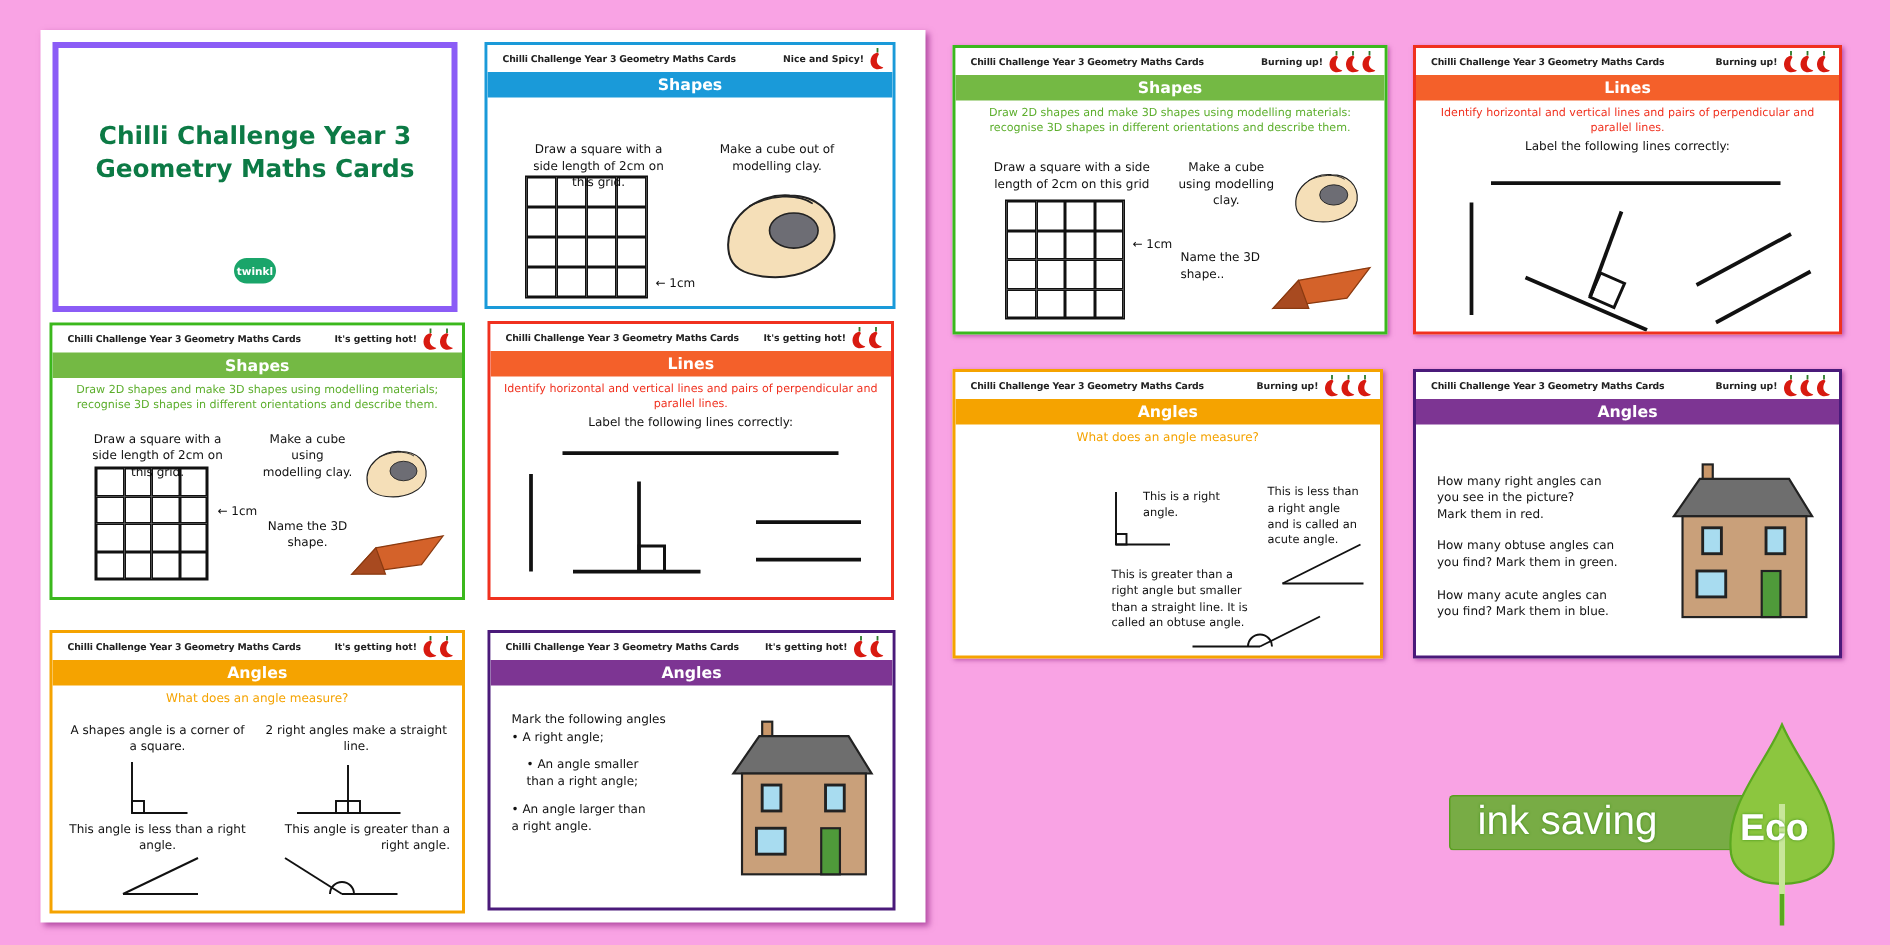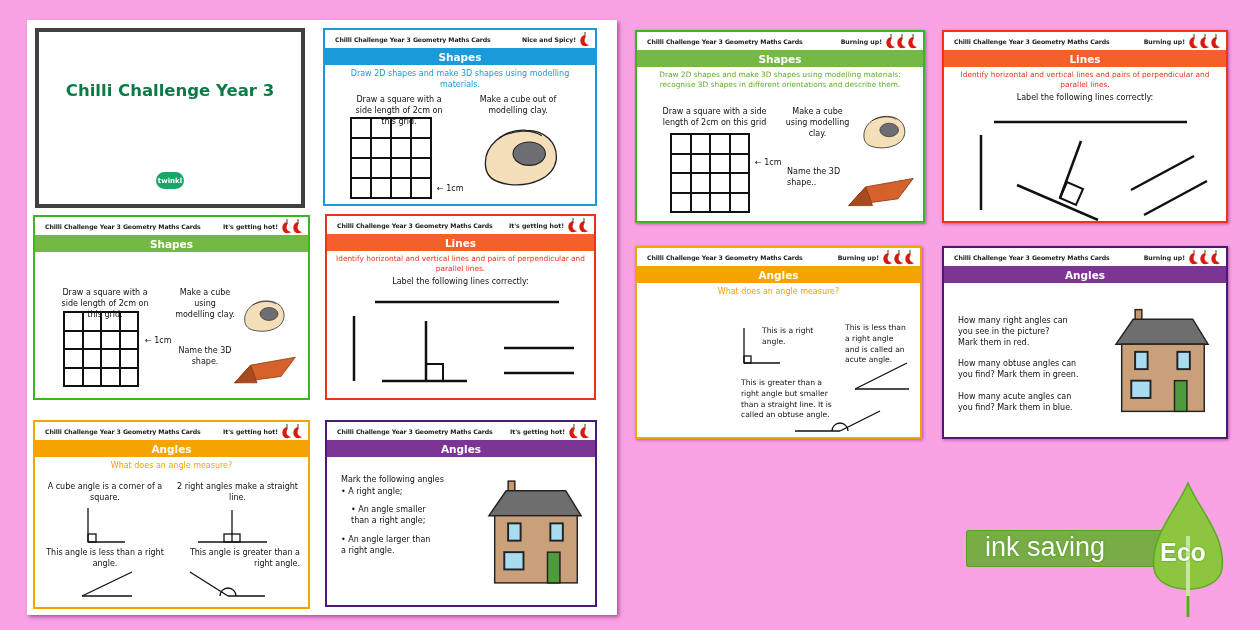--- a/index.html
+++ b/index.html
@@ -11,21 +11,21 @@
 .card .hdr .rt{display:flex;align-items:center;gap:3px}
 .card .hdr .lvl{font-size:6.2px;font-weight:bold;color:#222}
 .chillies{display:flex;gap:1px}
 .chilli{width:10px;height:16px}
 .card .bar{height:17px;color:#fff;font-weight:bold;font-size:10.5px;display:flex;align-items:center;justify-content:center}
 .obj{font-size:8px;text-align:center;line-height:11px;padding:3px 8px 0}
 .txt{font-size:8px;line-height:11px;color:#111}
 .abs{position:absolute}
 .grid{position:absolute;border:1.5px solid #111;display:grid;grid-template-columns:repeat(4,1fr);grid-template-rows:repeat(4,1fr)}
 .grid div{border:0.75px solid #111}
-.title-card{position:absolute;left:35px;top:28px;width:270px;height:180px;border:4px solid #404040;background:#fff}
+.title-card{position:absolute;left:35px;top:28px;width:270px;height:180px;border:4px solid #8b5cf6;background:#fff}
 .title-card h1{font-size:16.5px;color:#0c7a45;text-align:center;line-height:22px;margin-top:48px;font-weight:bold}
 .logo{position:absolute;left:117px;top:140px;width:28px;height:17px;background:#1aa56a;border-radius:9px;color:#fff;font-size:7px;font-weight:bold;display:flex;align-items:center;justify-content:center}
 .eco{position:absolute;left:966px;top:530px;width:242px;height:37px;background:#78ac45;border:1px solid #5a9e20;border-right:none;border-radius:3px 0 0 3px}
 .eco .ink{position:absolute;left:18px;top:1px;font-size:27px;color:#fff;font-family:"Liberation Sans",sans-serif;text-shadow:0 0 2px #3d8d14}
 .leaf{position:absolute;left:1148px;top:481px;width:80px;height:140px}
 .eco-word{position:absolute;left:1160px;top:538px;font-size:25px;font-weight:bold;color:#fff;font-family:"Liberation Sans",sans-serif;text-shadow:0 0 2px #3d8d14}
 </style>
 </head>
 <body>
 
@@ -52,38 +52,37 @@
     <symbol id="prism" viewBox="0 0 80 36">
       <polygon points="2,34 22,12 78,2 60,26" fill="#d4622a" stroke="#8a3a10" stroke-width="1"></polygon>
       <polygon points="2,34 22,12 30,34" fill="#a84a20" stroke="#8a3a10" stroke-width="1"></polygon>
     </symbol>
   </defs>
 </svg>
 
 <div class="sheet" style="left:27px;top:20px;width:590px;height:595px"></div>
 
 <div class="title-card">
-  <h1><span>Chilli Challenge Year 3</span><br></h1>
+  <h1><span>Chilli Challenge Year 3</span><br><span>Geometry Maths Cards</span></h1>
   <div class="logo">twinkl</div>
 </div>
 
 <div class="card" style="left:323px;top:28px;width:274px;height:178px;border-color:#1a9ad9">
   <div class="hdr">
       <span class="tt">Chilli Challenge Year 3 Geometry Maths Cards</span>
       <span class="rt">
         <span class="lvl">Nice and Spicy!</span>
         <span class="chillies">
           <svg class="chilli">
             <use href="#chilli"></use>
           </svg>
         </span>
       </span>
     </div>
   <div class="bar" style="background:#1a9ad9">Shapes</div>
-  <div class="obj" style="color:#1a9ad9">Draw 2D shapes and make 3D shapes using modelling materials.</div>
   <div class="txt abs" style="left:24px;top:64px;width:100px;text-align:center">Draw a square with a side length of 2cm on this grid.</div>
   <div class="txt abs" style="left:138px;top:64px;width:110px;text-align:center">Make a cube out of modelling clay.</div>
   <div class="grid" style="left:25px;top:87px;width:82px;height:82px">
       <div></div>
       <div></div>
       <div></div>
       <div></div>
       <div></div>
       <div></div>
       <div></div>
@@ -112,20 +111,21 @@
           <svg class="chilli">
             <use href="#chilli"></use>
           </svg>
           <svg class="chilli">
             <use href="#chilli"></use>
           </svg>
         </span>
       </span>
     </div>
   <div class="bar" style="background:#74b944">Shapes</div>
+  <div class="obj" style="color:#5cae2c;font-size:7.4px;line-height:10px">Draw 2D shapes and make 3D shapes using modelling materials; recognise 3D shapes in different orientations and describe them.</div>
   <div class="txt abs" style="left:20px;top:70px;width:100px;text-align:center">Draw a square with a side length of 2cm on this grid.</div>
   <div class="txt abs" style="left:140px;top:70px;width:60px;text-align:center">Make a cube using modelling clay.</div>
   <div class="txt abs" style="left:140px;top:128px;width:60px;text-align:center">Name the 3D shape.</div>
   <div class="grid" style="left:28px;top:94px;width:76px;height:76px">
       <div></div>
       <div></div>
       <div></div>
       <div></div>
       <div></div>
       <div></div>
@@ -190,21 +190,21 @@
             <use href="#chilli"></use>
           </svg>
           <svg class="chilli">
             <use href="#chilli"></use>
           </svg>
         </span>
       </span>
     </div>
   <div class="bar" style="background:#f5a300">Angles</div>
   <div class="obj" style="color:#f5a300">What does an angle measure?</div>
-  <div class="txt abs" style="left:10px;top:59px;width:120px;text-align:center">A cube angle is a corner of a square.</div>
+  <div class="txt abs" style="left:10px;top:59px;width:120px;text-align:center">A shapes angle is a corner of a square.</div>
   <div class="txt abs" style="left:140px;top:59px;width:125px;text-align:center">2 right angles make a straight line.</div>
   <div class="txt abs" style="left:10px;top:125px;width:120px;text-align:center">This angle is less than a right angle.</div>
   <div class="txt abs" style="left:140px;top:125px;width:125px;text-align:right">This angle is greater than a right angle.</div>
   <svg class="abs" style="left:0;top:80px" width="277" height="100">
     <g stroke="#111" stroke-width="1.3" fill="none">
         <line x1="53" y1="6" x2="53" y2="40"></line>
         <line x1="53" y1="40" x2="90" y2="40"></line>
         <rect x="53" y="32" width="8" height="8"></rect>
     <line x1="163" y1="40" x2="232" y2="40"></line>
         <line x1="197" y1="8" x2="197" y2="40"></line>

